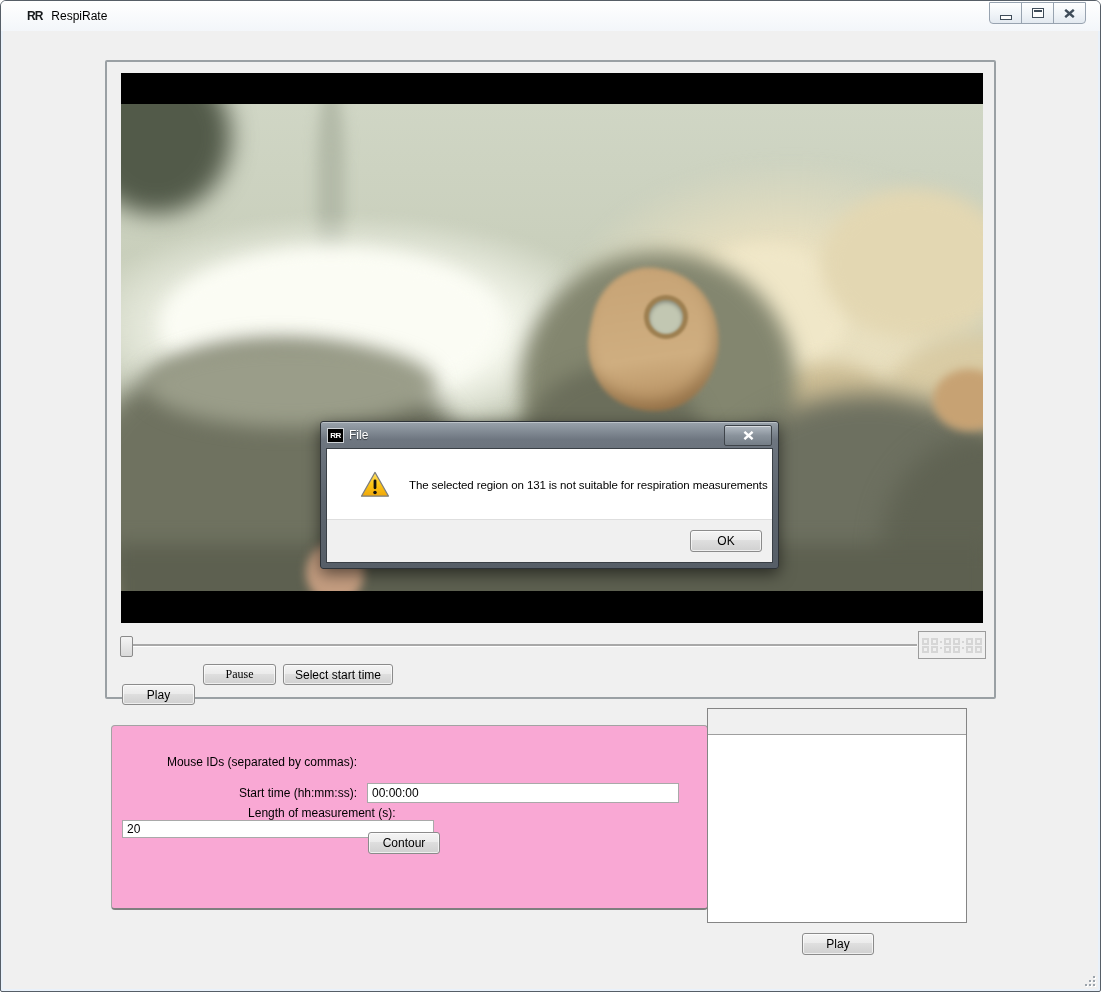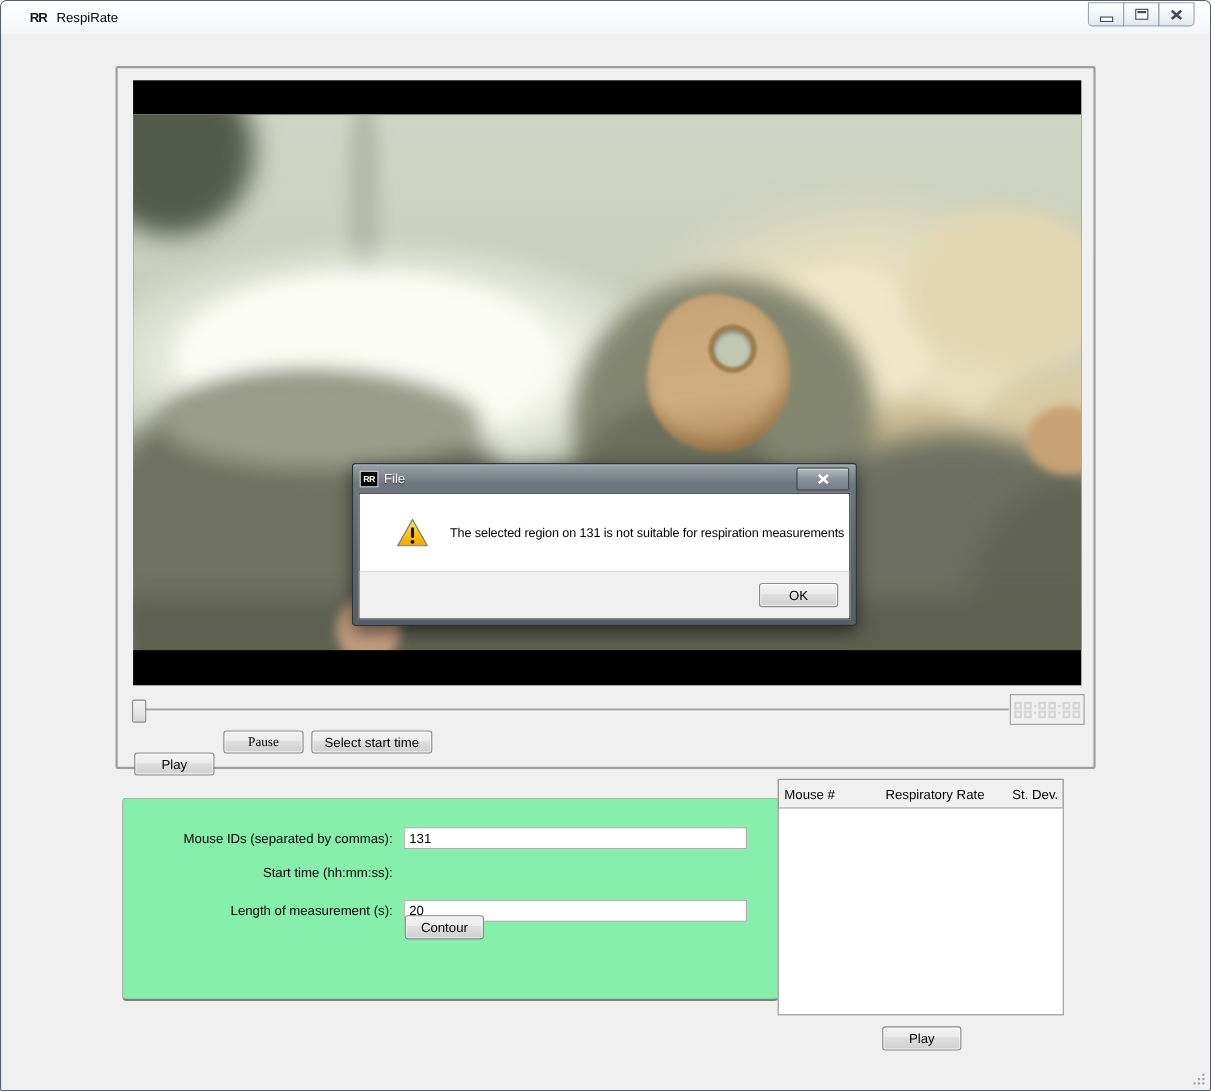--- a/index.html
+++ b/index.html
@@ -34,21 +34,21 @@
   .lcd{position:absolute;left:811px;top:569px;width:66px;height:26px;border:1px solid #9c9c9c;background:#f0f0f0;display:flex;align-items:center;justify-content:center;gap:2px;}
   .lcd-digit{width:7px;height:15px;display:flex;flex-direction:column;justify-content:space-between;}
   .lcd-cell{width:7px;height:7px;border:2px solid #d6d6d6;box-sizing:border-box;}
   .lcd-colon{width:2px;height:15px;display:flex;flex-direction:column;justify-content:center;gap:4px;}
   .lcd-dot{width:2px;height:2px;background:#d6d6d6;}
 
   
   .btn{position:absolute;height:21px;background:linear-gradient(#f4f4f4,#ebebeb 45%,#dfdfdf 46%,#d0d0d0);border:1px solid #8b8b8b;border-radius:3px;box-shadow:inset 0 0 0 1px rgba(255,255,255,.65);font-family:"Liberation Sans",sans-serif;font-size:12px;color:#000;display:flex;align-items:center;justify-content:center;padding:0;}
 
   
-  .form-panel{position:absolute;left:110px;top:724px;width:595px;height:182px;background:#86efac;border:1px solid #a3a3a3;border-bottom:2px solid #7f7f7f;border-radius:4px;}
+  .form-panel{position:absolute;left:110px;top:724px;width:595px;height:182px;background:#f9a8d4;border:1px solid #a3a3a3;border-bottom:2px solid #7f7f7f;border-radius:4px;}
   .frow{position:absolute;left:0;height:20px;display:flex;align-items:center;}
   .flabel{display:inline-block;width:245px;text-align:right;color:#000;}
   .finput{margin-left:10px;width:302px;height:16px;border:1px solid #a9a9a9;background:#fff;font-family:"Liberation Sans",sans-serif;font-size:12px;padding:1px 4px;color:#000;}
 
   
   .results{position:absolute;left:706px;top:707px;width:260px;height:215px;border:1px solid #858585;background:#f0f0f0;box-sizing:border-box;}
   .results-header{height:25px;display:flex;align-items:center;color:#000;}
   .rh-c1{width:78px;padding-left:5px;}
   .rh-c2{width:118px;text-align:center;}
   .rh-c3{flex:1;text-align:right;padding-right:4px;}
@@ -161,38 +161,33 @@
       </div>
 
     <button class="btn" style="left:15px;top:602px;width:73px;margin-top:20px;">Play</button>
     <button class="btn" style="left:96px;top:602px;width:73px;font-family:Liberation Serif, serif;">Pause</button>
     <button class="btn" style="left:176px;top:602px;width:110px;">Select start time</button>
   </div>
 
   <div class="form-panel">
     <div class="frow" style="top:26px;">
       <span class="flabel">Mouse IDs (separated by commas):</span>
-      <input class="finput" type="text" value="131" style="">
     </div>
     <div class="frow" style="top:57px;">
       <span class="flabel">Start time (hh:mm:ss):</span>
-    </div>
-    <div class="frow" style="top:92px;">
+      <input class="finput" type="text" value="00:00:00" style="">
+    </div>
+    <div class="frow" style="top:80px;flex-direction:column;">
       <span class="flabel">Length of measurement (s):</span>
       <input class="finput" type="text" value="20" style="">
     </div>
     <button class="btn" style="left:256px;top:106px;width:72px;height:22px;">Contour</button>
   </div>
 
   <div class="results">
-    <div class="results-header">
-      <span class="rh-c1">Mouse #</span>
-      <span class="rh-c2">Respiratory Rate</span>
-      <span class="rh-c3">St. Dev.</span>
-    </div>
     <div class="results-body"></div>
   </div>
   <button class="btn" style="left:801px;top:932px;width:72px;height:22px;">Play</button>
 
   <div class="resize-grip">
     <i style="right:0;bottom:0;"></i>
       <i style="right:0;bottom:4px;"></i>
       <i style="right:4px;bottom:0;"></i>
     <i style="right:0;bottom:8px;"></i>
       <i style="right:4px;bottom:4px;"></i>

